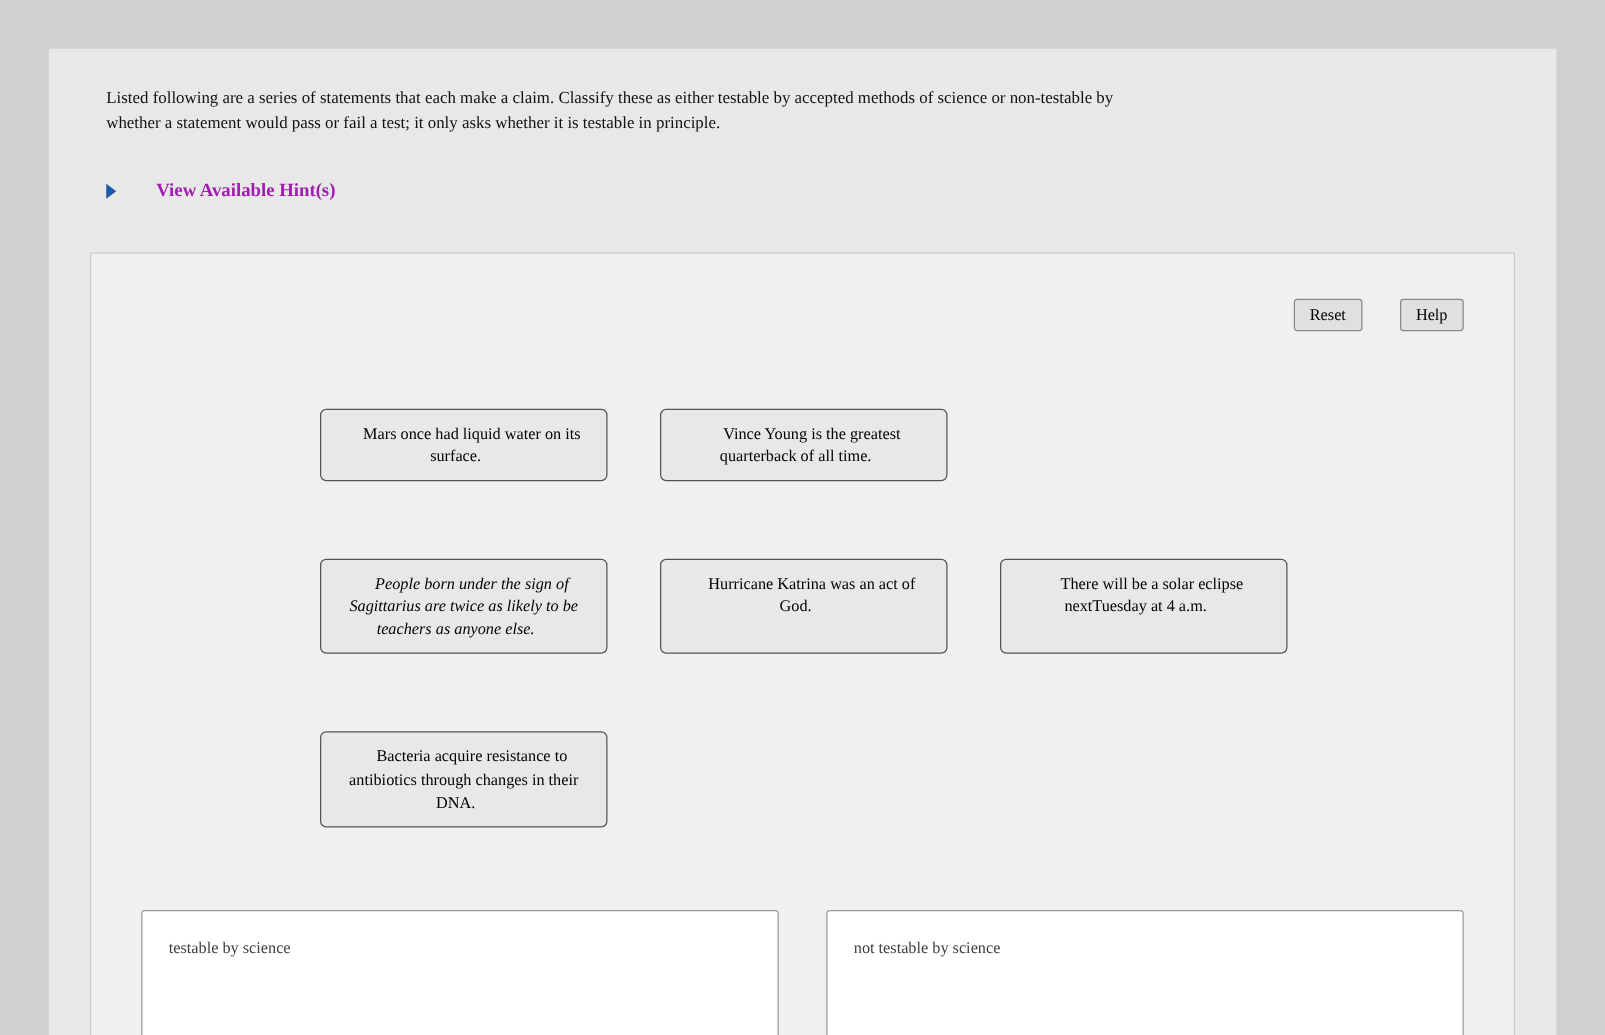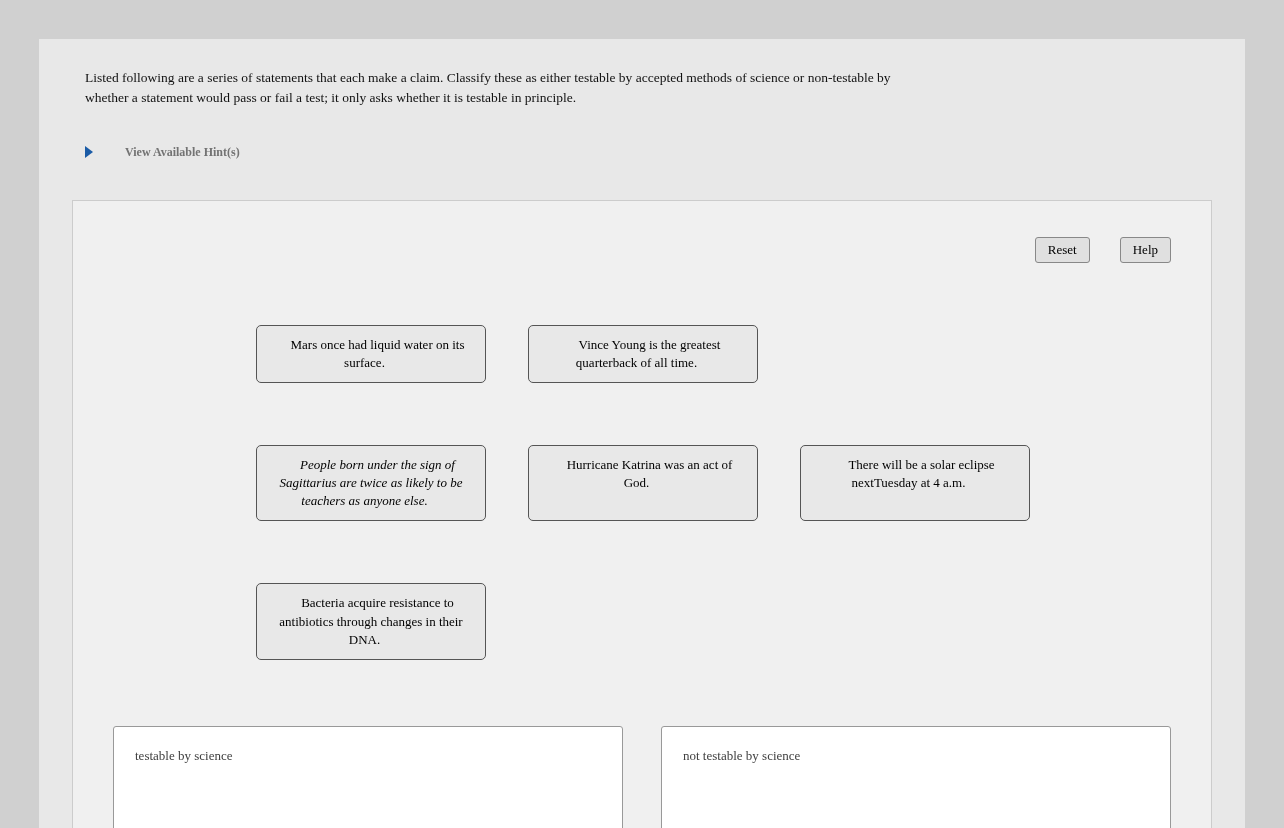--- a/index.html
+++ b/index.html
@@ -37,23 +37,23 @@
 
     .hint-arrow {
       width: 0;
       height: 0;
       border-top: 6px solid transparent;
       border-bottom: 6px solid transparent;
       border-left: 8px solid #1a5ba6;
     }
 
     .hint-label {
-      color: #737373;
+      color: #a21caf;
       font-weight: bold;
-      font-size: 12px;
+      font-size: 15px;
     }
 
     .main-area {
       background: #f0f0f0;
       border: 1px solid #ccc;
       flex: 1;
       padding: 10px 14px 14px 14px;
       display: flex;
       flex-direction: column;
       position: relative;

